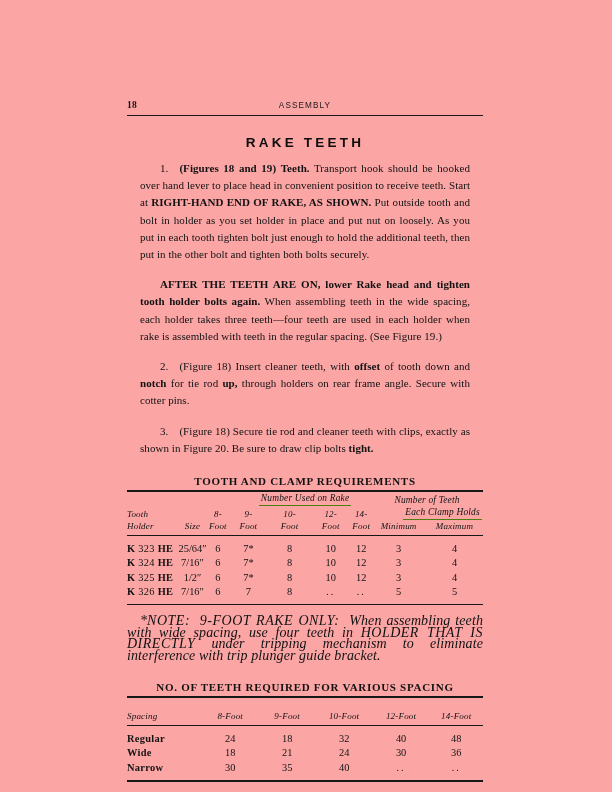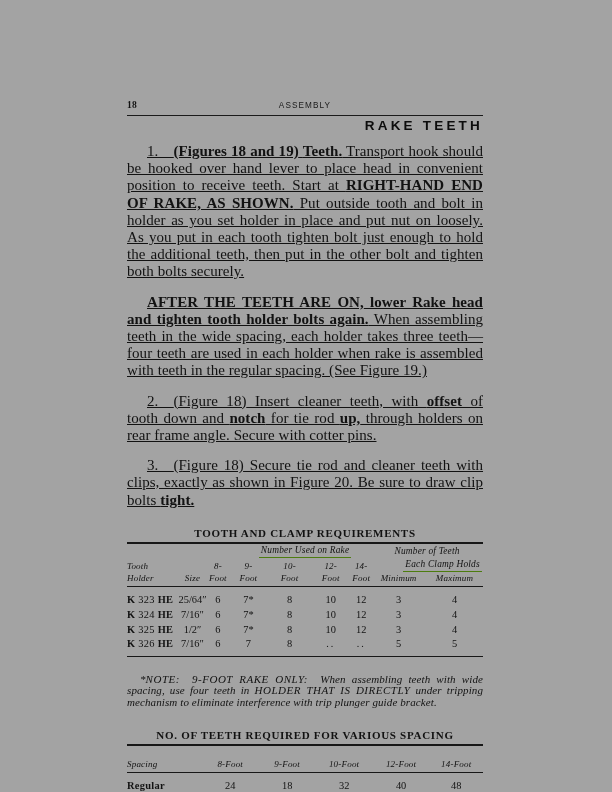--- a/index.html
+++ b/index.html
@@ -14,21 +14,21 @@
     font-family: "Liberation Serif", "DejaVu Serif", serif;
     color: #121212;
     overflow: hidden;
   }
 
   .page {
     position: absolute;
     left: 0; top: 0;
     width: 612px;
     height: 792px;
-    background: #a3a3a3;
+    background: #fca5a5;
   }
 
   
   .content {
     position: absolute;
     left: 127px;
     top: 100px;
     width: 356px;
   }
 
@@ -59,37 +59,37 @@
   .runhead-rule {
     position: absolute;
     left: 0;
     right: 0;
     top: 15px;
     border-top: 1.3px solid #1a1a1a;
   }
 
   
   .doc-title {
-    text-align: right;
+    margin-top: 17px;
+    text-align: center;
     font-family: "Liberation Sans", "DejaVu Sans", sans-serif;
     font-weight: bold;
     font-size: 13.5px;
     letter-spacing: 3.2px;
     color: #0d0d0d;
   }
 
   
   p.para {
-    margin: 0;
-    font-size: 15px;
+    margin: 13px;
+    font-size: 11px;
     line-height: 17.2px;
     text-align: justify;
     text-justify: inter-word;
     letter-spacing: 0.05px;
-    text-decoration: underline;
   }
   p.para.first { margin-top: 10px; }
   p.para.gap   { margin-top: 13px; }
   .ind { display: inline-block; width: 20px; }
   b { font-weight: bold; }
 
   
   .table-head {
     text-align: center;
     font-size: 11px;
@@ -156,23 +156,23 @@
     letter-spacing: 0.3px;
   }
   .holder-num { font-weight: normal; }
   .dots { letter-spacing: 2px; font-size: 10px; }
 
   .sp-top { height: 6px; }
   .sp-bot { height: 4px; }
 
   
   .footnote {
-    margin-top: 17px;
+    margin-top: 10px;
     font-style: italic;
-    font-size: 11px;
+    font-size: 14px;
     line-height: 11.6px;
     text-align: justify;
     letter-spacing: 0.1px;
   }
   .footnote .fn-ind { display: inline-block; width: 13px; }
   .fn-caps { letter-spacing: 0.5px; }
 </style>
 </head>
 <body>
 

